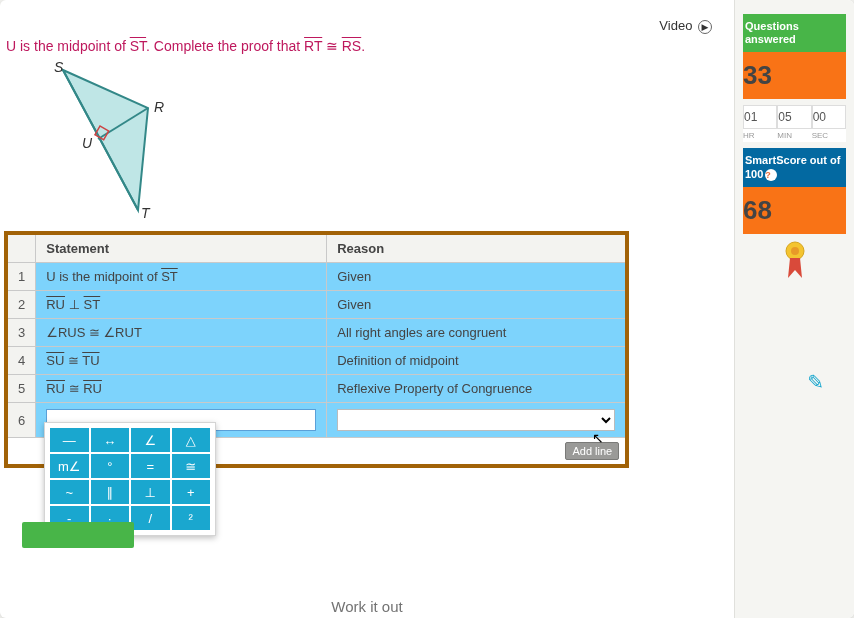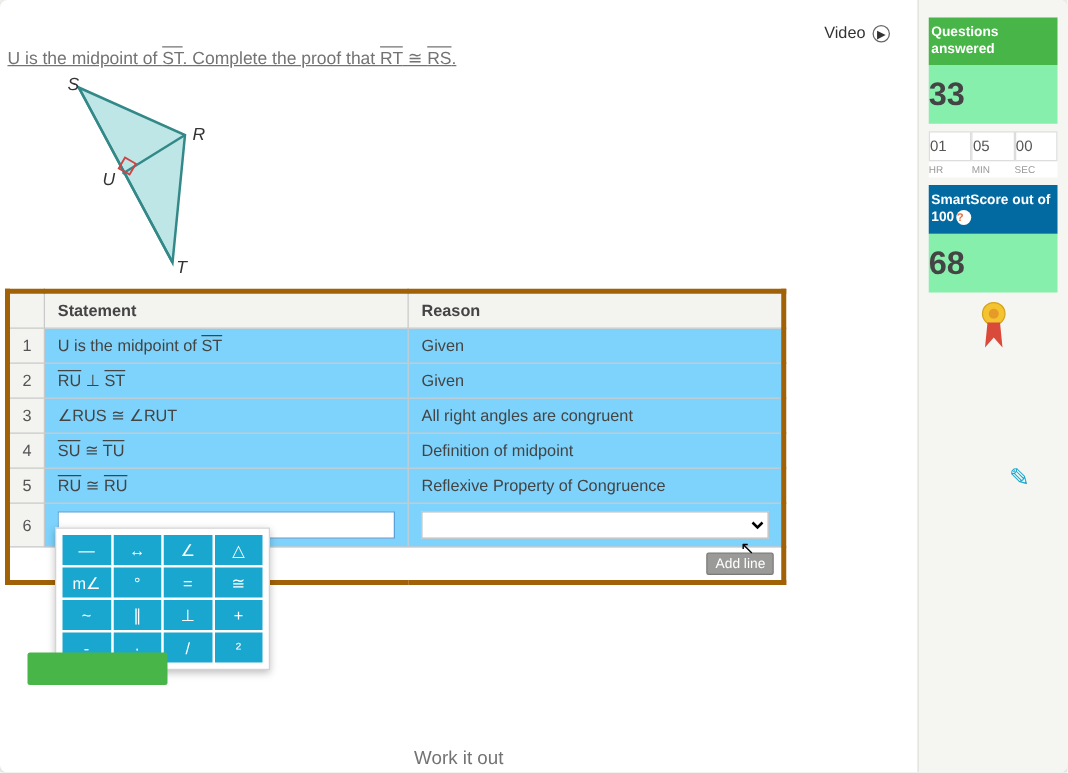--- a/index.html
+++ b/index.html
@@ -40,23 +40,22 @@
     border-radius: 50%;
     width: 14px; height: 14px;
     line-height: 12px;
     text-align: center;
     font-size: 9px;
     vertical-align: middle;
     margin-left: 2px;
   }
   .prompt {
     font-size: 14px;
-    color: #737373;
+    color: #be185d;
     margin: 28px 0 4px 2px;
-    text-decoration: underline;
   }
   .over { text-decoration: overline; }
   .diagram {
     margin: 6px 0 8px 34px;
   }
   .proof-table {
     border: 4px solid #a16207;
     border-collapse: collapse;
     width: 600px;
     margin-top: 2px;
@@ -176,21 +175,21 @@
   .ss .qmark {
     display:inline-block;
     background:#fff;
     color:#e86b3a;
     border-radius:50%;
     width:12px;height:12px;
     font-size:9px;line-height:12px;
     margin-left:2px;
   }
   .panel-val {
-    background: #86efac;
+    background: #f97316;
     font-size: 26px;
     font-weight: bold;
     color: #444;
     padding: 8px 0;
   }
   .timer-cells {
     display: flex;
     background: #fff;
   }
   .timer-cells .cell {

